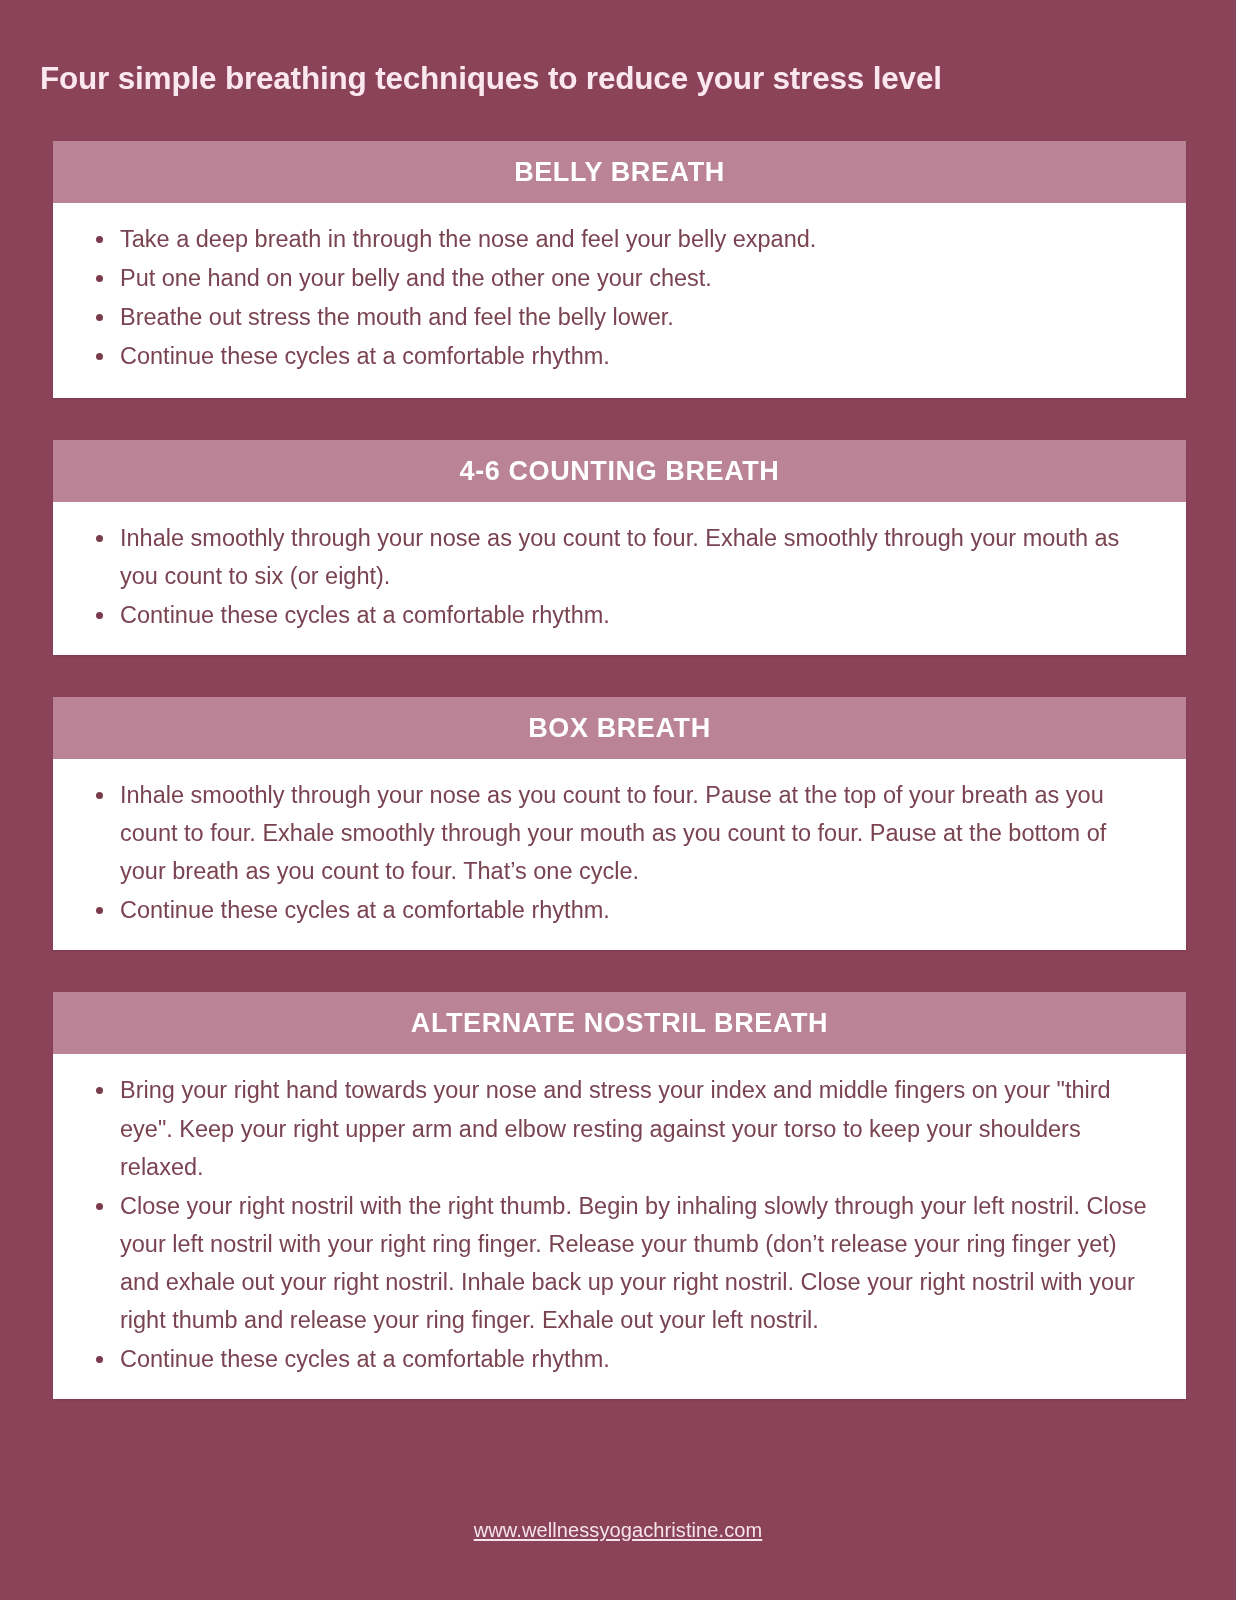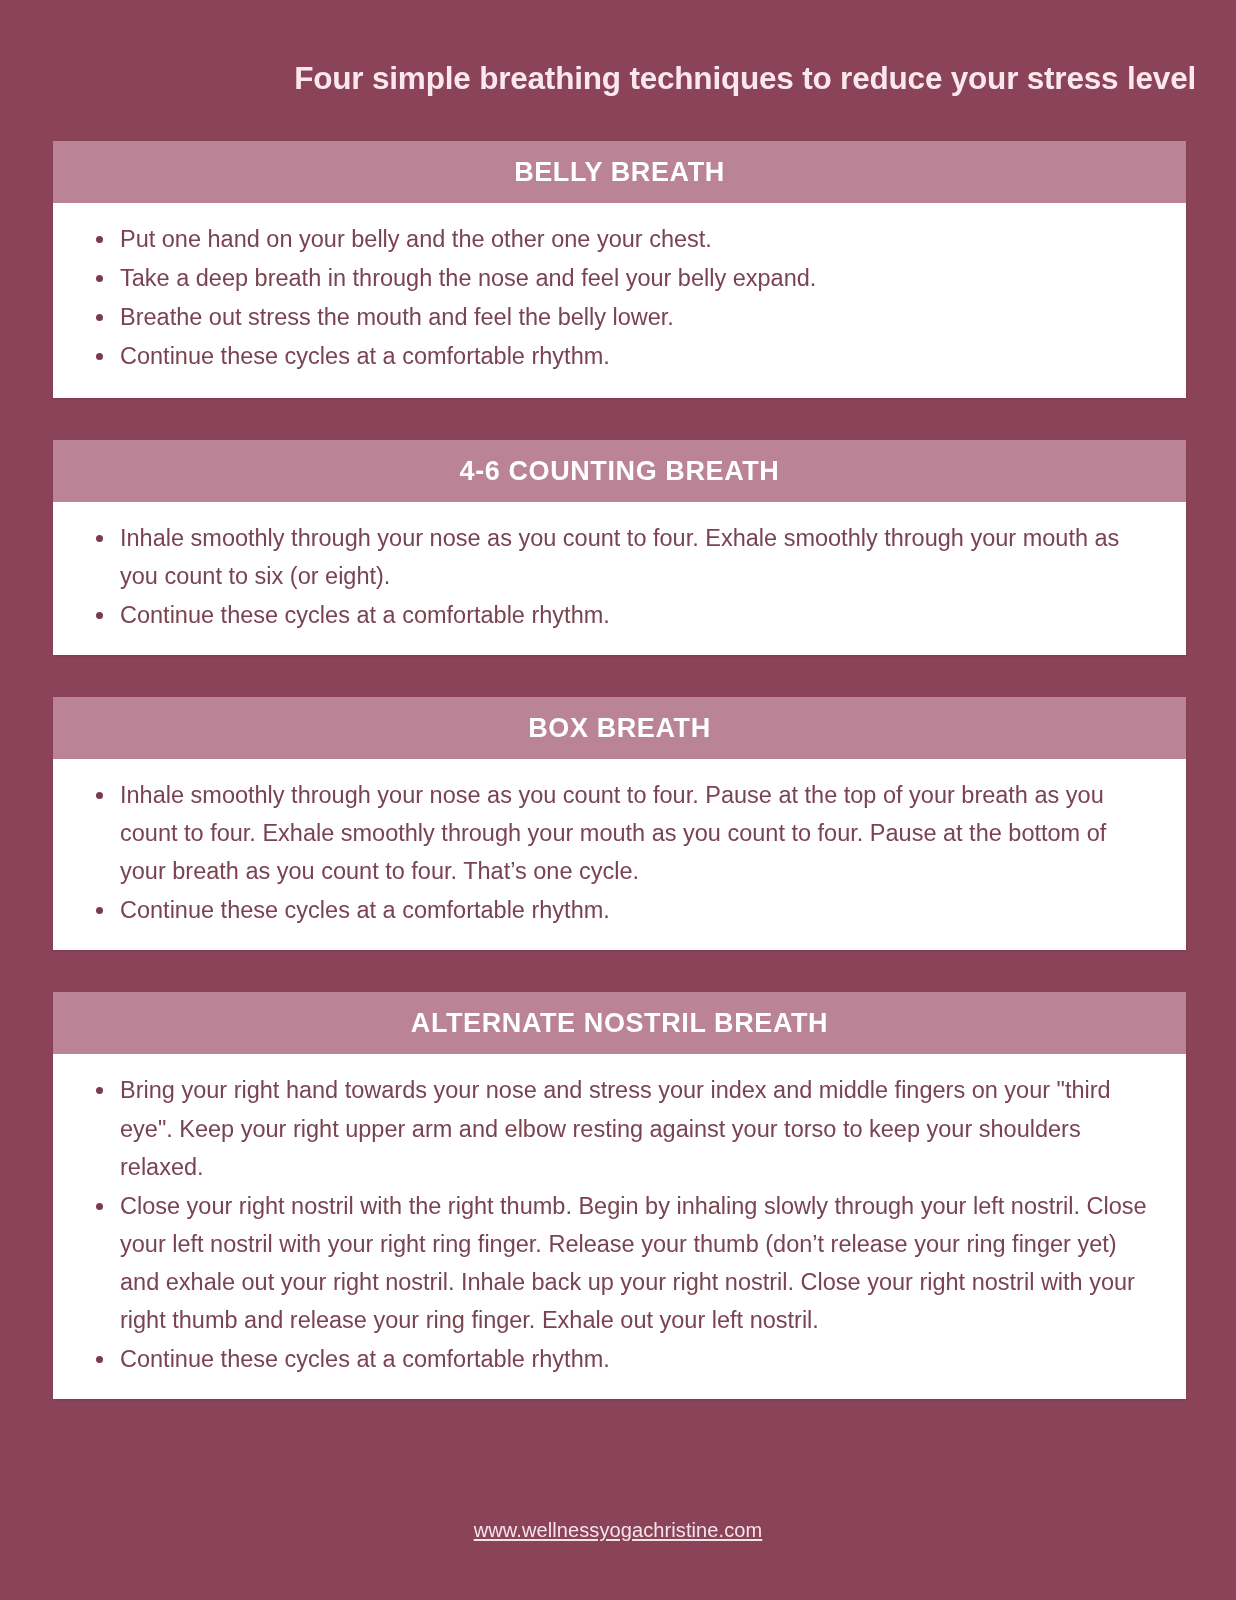--- a/index.html
+++ b/index.html
@@ -20,21 +20,21 @@
     height: 1600px;
     box-sizing: border-box;
     padding: 0;
     position: relative;
   }
 
   .page-title {
     color: #fbe8ee;
     font-size: 31.5px;
     font-weight: bold;
-    text-align: right;
+    text-align: left;
     letter-spacing: -0.2px;
     padding: 60px 40px 0 40px;
     line-height: 1.2;
     margin: 0;
   }
 
   .sections {
     margin-top: 43px;
     padding: 0 50px 0 53px;
   }
@@ -118,22 +118,22 @@
 <div class="page">
 
   <h1 class="page-title">Four simple breathing techniques to reduce your stress level</h1>
 
   <div class="sections">
 
     <div class="card card--belly">
       <div class="card-header">BELLY BREATH</div>
       <div class="card-body">
         <ul class="bullets">
+          <li>Take a deep breath in through the nose and feel your belly expand.</li>
           <li>Put one hand on your belly and the other one your chest.</li>
-          <li>Take a deep breath in through the nose and feel your belly expand.</li>
           <li>Breathe out stress the mouth and feel the belly lower.</li>
           <li>Continue these cycles at a comfortable rhythm.</li>
         </ul>
       </div>
     </div>
 
     <div class="card card--counting">
       <div class="card-header">4-6 COUNTING BREATH</div>
       <div class="card-body">
         <ul class="bullets">

